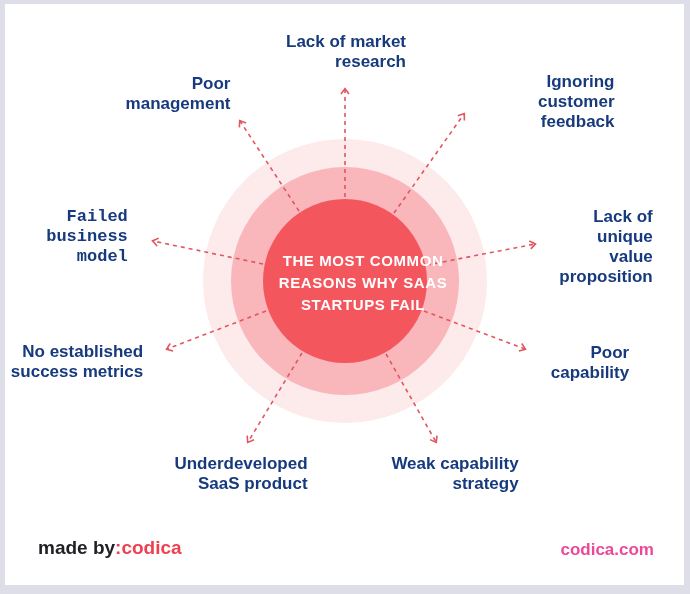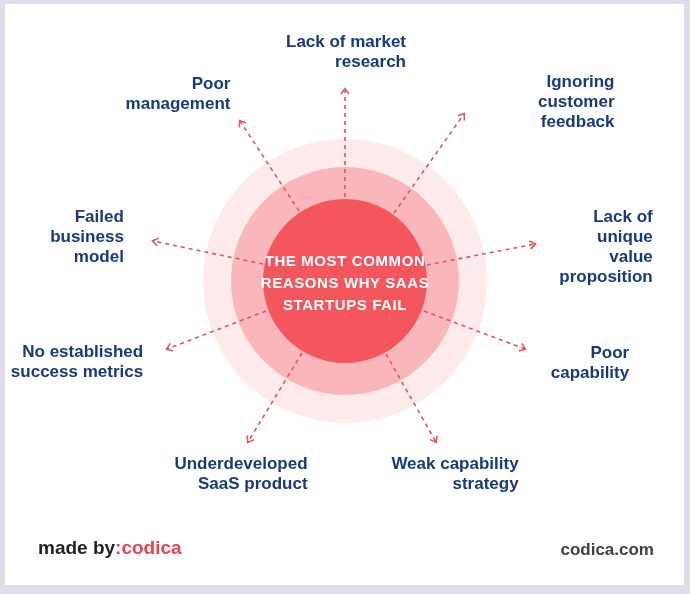--- a/index.html
+++ b/index.html
@@ -44,21 +44,21 @@
     width: 228px; height: 228px;
     background: #f9b6bb;
   }
   .ring.inner {
     left: 258px; top: 195px;
     width: 164px; height: 164px;
     background: #f4565e;
   }
   .center-text {
     position: absolute;
-    left: 340px;
+    left: 358px;
     top: 246px;
     transform: translateX(-50%);
     width: 170px;
     color: #ffffff;
     font-size: 15px;
     font-weight: 700;
     letter-spacing: 0.6px;
     line-height: 22px;
     text-align: center;
     white-space: pre-line;
@@ -75,21 +75,21 @@
     color: #163a7d;
     font-size: 17px;
     font-weight: 700;
     line-height: 20px;
     text-align: right;
     white-space: pre-line;
   }
   .reason.r-top          { left: 341px; top: 28px; }
   .reason.r-top-left     { left: 173px; top: 70px; }
   .reason.r-top-right    { left: 540px; top: 68px; }
-  .reason.r-left         { left: 82px;  top: 203px; }
+  .reason.r-left         { left: 82px;  top: 203px; font-family: Liberation Mono, monospace; }
   .reason.r-right        { left: 601px; top: 203px; }
   .reason.r-left-low     { left: 72px;  top: 338px; }
   .reason.r-right-low    { left: 585px; top: 339px; }
   .reason.r-bottom-left  { left: 236px; top: 450px; }
   .reason.r-bottom-right { left: 450px; top: 450px; }
   .footer-made {
     position: absolute;
     left: 33px;
     top: 533px;
     font-size: 19px;
@@ -99,21 +99,21 @@
   .footer-made .logo {
     color: #ee404e;
     font-weight: 700;
   }
   .footer-site {
     position: absolute;
     right: 30px;
     top: 536px;
     font-size: 17px;
     font-weight: 600;
-    color: #404040;
+    color: #ec4899;
   }
 </style>
 </head>
 <body>
 
 <div class="frame">
   <div class="canvas">
     <div class="stage">
 
       <div class="ring outer"></div>

